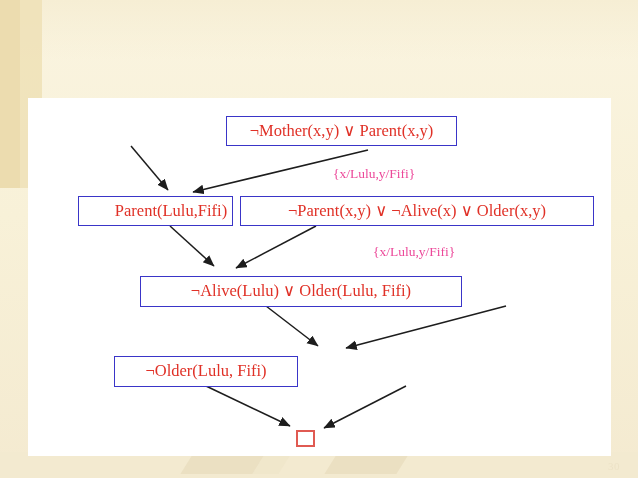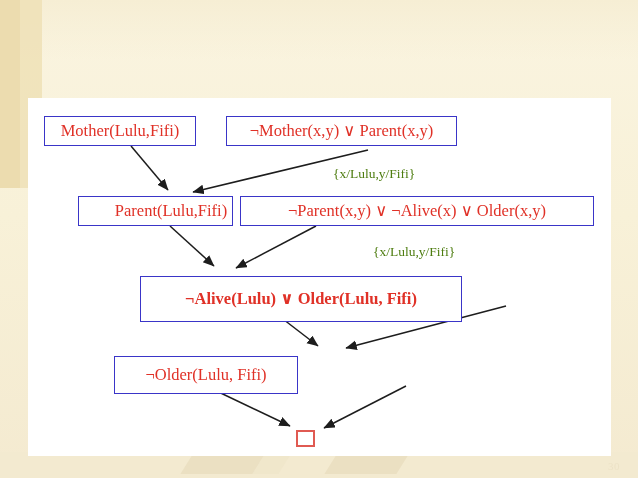--- a/index.html
+++ b/index.html
@@ -107,21 +107,21 @@
     line-height: 1;
     white-space: nowrap;
     display: flex;
     align-items: center;
     justify-content: center;
     padding: 4px 9px;
   }
 
   .subst {
     position: absolute;
-    color: #4d7c0f;
+    color: #ec4899;
     font-family: "Liberation Serif", "DejaVu Serif", serif;
     font-size: 13.5px;
     white-space: nowrap;
   }
 
   .empty-clause {
     position: absolute;
     box-sizing: border-box;
     width: 19px;
     height: 17px;
@@ -167,36 +167,35 @@
           <line x1="340" y1="52" x2="165" y2="94"></line>
           <line x1="142" y1="128" x2="186" y2="168"></line>
           <line x1="288" y1="128" x2="208" y2="170"></line>
           <line x1="238" y1="208" x2="290" y2="248"></line>
           <line x1="478" y1="208" x2="318" y2="250"></line>
           <line x1="178" y1="288" x2="262" y2="328"></line>
           <line x1="378" y1="288" x2="296" y2="330"></line>
         </g>
       </svg>
 
-      <div class="clause" style="left:16px; top:18px; width:152px; height:30px;">Mother(Lulu,Fifi)</div>
 
       <div class="clause" style="left:198px; top:18px; width:231px; height:30px;">¬Mother(x,y) ∨ Parent(x,y)</div>
 
       <div class="subst" style="left:305px; top:68px;">{x/Lulu,y/Fifi}</div>
 
       <div class="clause" style="left:50px; top:98px; width:155px; height:30px;padding-left:40px;">Parent(Lulu,Fifi)</div>
 
       <div class="clause" style="left:212px; top:98px; width:354px; height:30px;">¬Parent(x,y) ∨ ¬Alive(x) ∨ Older(x,y)</div>
 
       <div class="subst" style="left:345px; top:146px;">{x/Lulu,y/Fifi}</div>
 
-      <div class="clause" style="left:112px; top:178px; width:322px; height:46px;font-weight:bold;">¬Alive(Lulu) ∨ Older(Lulu, Fifi)</div>
-
-
-      <div class="clause" style="left:86px; top:258px; width:184px; height:38px;">¬Older(Lulu, Fifi)</div>
+      <div class="clause" style="left:112px; top:178px; width:322px; height:31px;">¬Alive(Lulu) ∨ Older(Lulu, Fifi)</div>
+
+
+      <div class="clause" style="left:86px; top:258px; width:184px; height:31px;">¬Older(Lulu, Fifi)</div>
 
 
       <div class="empty-clause" style="left:268px; top:332px;"></div>
 
     </div>
   </div>
 
   <div class="page-number">30</div>
 
 </div>

